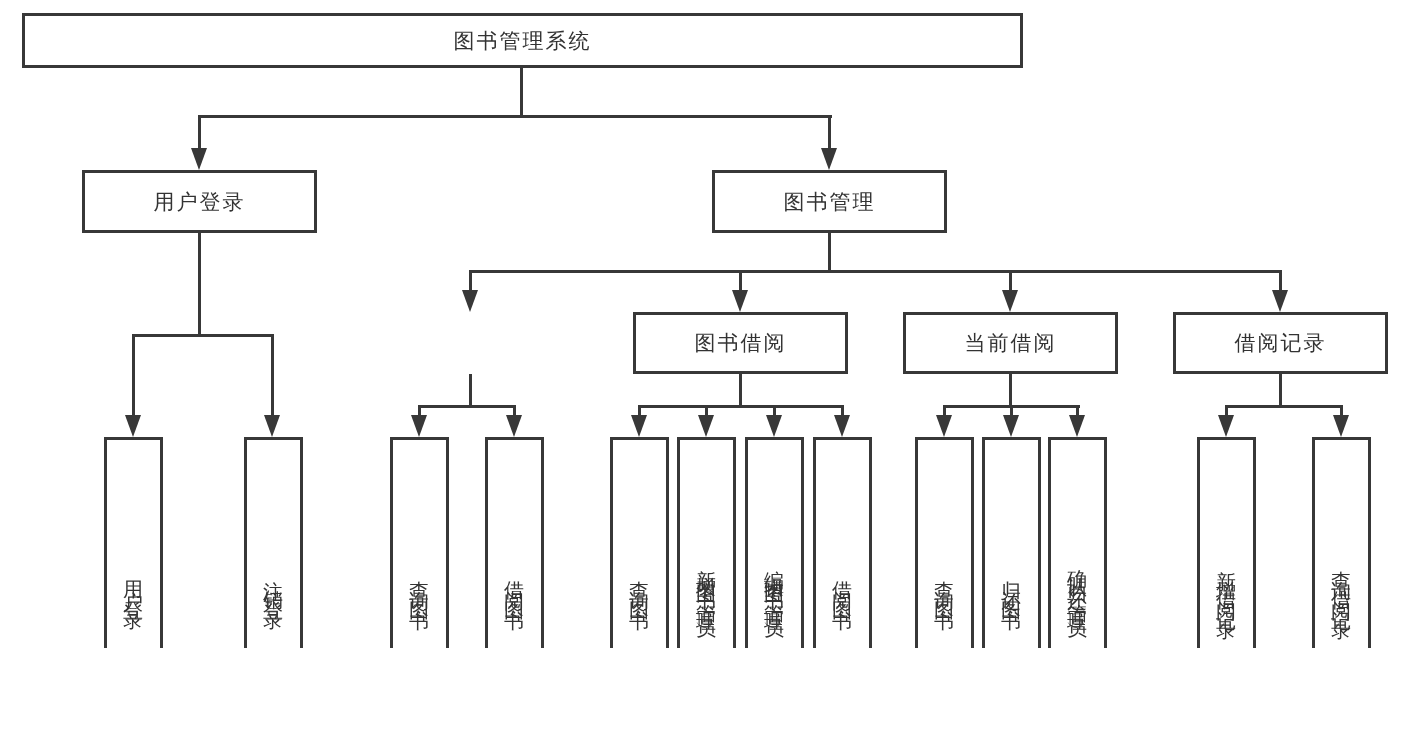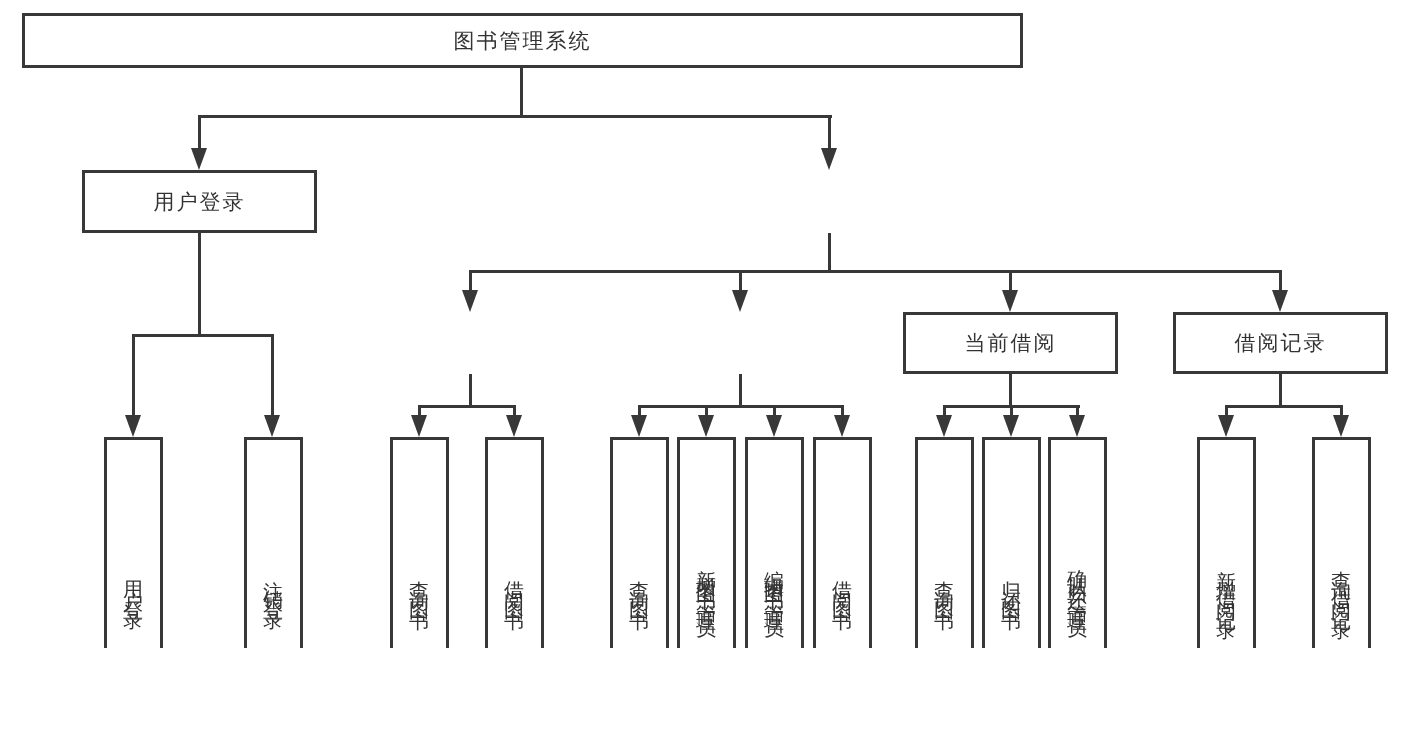--- a/index.html
+++ b/index.html
@@ -57,39 +57,41 @@
   <div class="box hbox" style="left:22px;top:13px;width:1001px;height:55px">图书管理系统</div>
 
   <div class="line" style="left:520px;top:68px;width:3px;height:49px"></div>
   <div class="line" style="left:198px;top:115px;width:634px;height:3px"></div>
   <div class="line" style="left:198px;top:115px;width:3px;height:38px"></div>
   <div class="arrow" style="left:191px;top:148px"></div>
   <div class="line" style="left:828px;top:115px;width:3px;height:38px"></div>
   <div class="arrow" style="left:821px;top:148px"></div>
 
   <div class="box hbox" style="left:82px;top:170px;width:235px;height:63px">用户登录</div>
+  <div class="box hbox" style="left:712px;top:170px;width:235px;height:63px">图书管理</div>
 
   <div class="line" style="left:198px;top:233px;width:3px;height:104px"></div>
   <div class="line" style="left:132px;top:334px;width:142px;height:3px"></div>
   <div class="line" style="left:132px;top:334px;width:3px;height:85px"></div>
   <div class="arrow" style="left:125px;top:415px"></div>
   <div class="line" style="left:271px;top:334px;width:3px;height:85px"></div>
   <div class="arrow" style="left:264px;top:415px"></div>
 
   <div class="line" style="left:828px;top:233px;width:3px;height:39px"></div>
   <div class="line" style="left:469px;top:270px;width:813px;height:3px"></div>
   <div class="line" style="left:469px;top:270px;width:3px;height:24px"></div>
   <div class="arrow" style="left:462px;top:290px"></div>
   <div class="line" style="left:739px;top:270px;width:3px;height:24px"></div>
   <div class="arrow" style="left:732px;top:290px"></div>
   <div class="line" style="left:1009px;top:270px;width:3px;height:24px"></div>
   <div class="arrow" style="left:1002px;top:290px"></div>
   <div class="line" style="left:1279px;top:270px;width:3px;height:24px"></div>
   <div class="arrow" style="left:1272px;top:290px"></div>
 
+  <div class="box hbox" style="left:633px;top:312px;width:215px;height:62px">图书借阅</div>
   <div class="box hbox" style="left:1173px;top:312px;width:215px;height:62px">借阅记录</div>
   <div class="box hbox" style="left:903px;top:312px;width:215px;height:62px">当前借阅</div>
 
   <div class="line" style="left:469px;top:374px;width:3px;height:34px"></div>
   <div class="line" style="left:418px;top:405px;width:98px;height:3px"></div>
   <div class="line" style="left:418px;top:405px;width:3px;height:14px"></div>
   <div class="arrow" style="left:411px;top:415px"></div>
   <div class="line" style="left:513px;top:405px;width:3px;height:14px"></div>
   <div class="arrow" style="left:506px;top:415px"></div>
 

